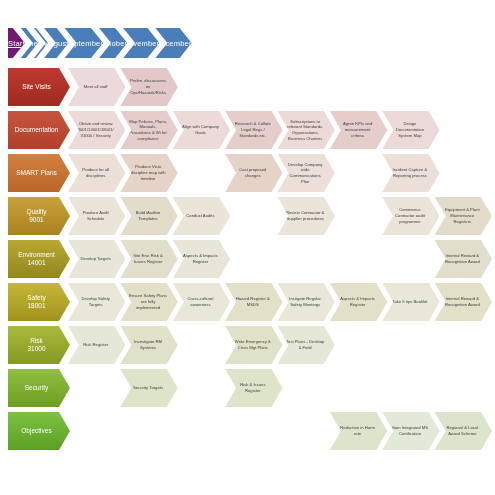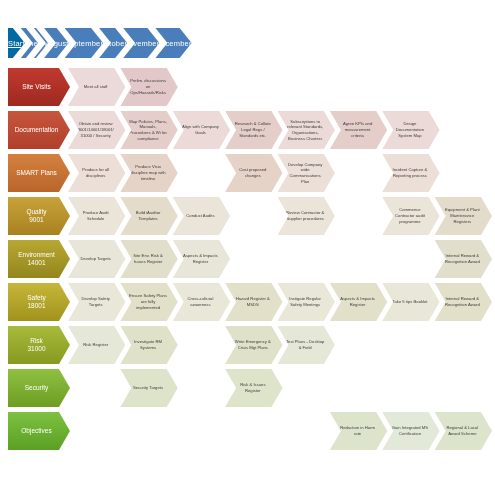--- a/index.html
+++ b/index.html
@@ -85,21 +85,21 @@
   }
   .cell .txt{display:block;white-space:pre-line;}
   .cell.empty{color:transparent;}
 </style>
 </head>
 <body>
 
 <div id="board">
 
   <div class="header-row">
-      <div class="hdr-cell" style="background: #0369a1; text-decoration: underline;">
+      <div class="hdr-cell" style="background: #701a75; text-decoration: underline;">
         <span class="hdr-label">Start</span>
       </div>
       <div class="hdr-cell" style="background: rgb(74, 126, 187);">
         <span class="hdr-label">June</span>
       </div>
       <div class="hdr-cell" style="background: rgb(74, 126, 187);">
         <span class="hdr-label">July</span>
       </div>
       <div class="hdr-cell" style="background: rgb(74, 126, 187);">
         <span class="hdr-label">August</span>

